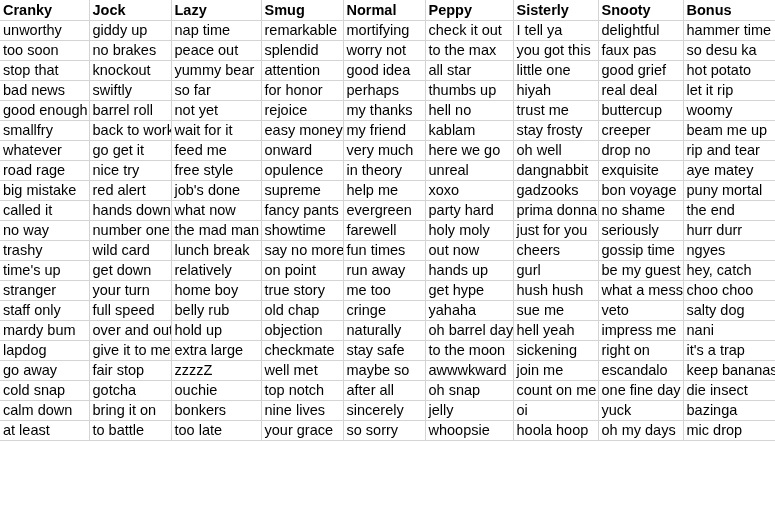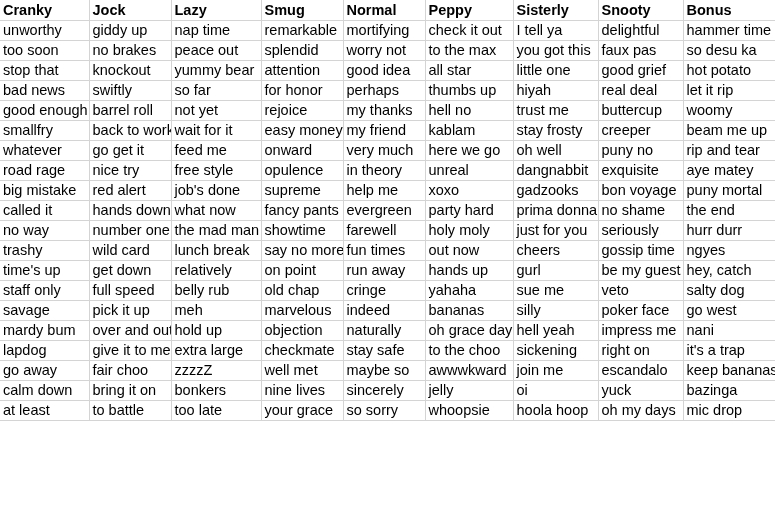--- a/index.html
+++ b/index.html
@@ -144,21 +144,21 @@
         <td>beam me up</td>
       </tr>
       <tr>
         <td>whatever</td>
         <td>go get it</td>
         <td>feed me</td>
         <td>onward</td>
         <td>very much</td>
         <td>here we go</td>
         <td>oh well</td>
-        <td>puny no</td>
+        <td>drop no</td>
         <td>rip and tear</td>
       </tr>
       <tr>
         <td>road rage</td>
         <td>nice try</td>
         <td>free style</td>
         <td>opulence</td>
         <td>in theory</td>
         <td>unreal</td>
         <td>dangnabbit</td>
@@ -214,73 +214,84 @@
         <td>get down</td>
         <td>relatively</td>
         <td>on point</td>
         <td>run away</td>
         <td>hands up</td>
         <td>gurl</td>
         <td>be my guest</td>
         <td>hey, catch</td>
       </tr>
       <tr>
+        <td>stranger</td>
+        <td>your turn</td>
+        <td>home boy</td>
+        <td>true story</td>
+        <td>me too</td>
+        <td>get hype</td>
+        <td>hush hush</td>
+        <td>what a mess</td>
+        <td>choo choo</td>
+      </tr>
+      <tr>
         <td>staff only</td>
         <td>full speed</td>
         <td>belly rub</td>
         <td>old chap</td>
         <td>cringe</td>
         <td>yahaha</td>
         <td>sue me</td>
         <td>veto</td>
         <td>salty dog</td>
       </tr>
       <tr>
-        <td>savage</td>
-        <td>pick it up</td>
-        <td>meh</td>
-        <td>marvelous</td>
-        <td>indeed</td>
-        <td>bananas</td>
-        <td>silly</td>
-        <td>poker face</td>
-        <td>go west</td>
-      </tr>
-      <tr>
         <td>mardy bum</td>
         <td>over and out</td>
         <td>hold up</td>
         <td>objection</td>
         <td>naturally</td>
-        <td>oh grace day</td>
+        <td>oh barrel day</td>
         <td>hell yeah</td>
         <td>impress me</td>
         <td>nani</td>
       </tr>
       <tr>
         <td>lapdog</td>
         <td>give it to me</td>
         <td>extra large</td>
         <td>checkmate</td>
         <td>stay safe</td>
-        <td>to the choo</td>
+        <td>to the moon</td>
         <td>sickening</td>
         <td>right on</td>
         <td>it's a trap</td>
       </tr>
       <tr>
         <td>go away</td>
-        <td>fair choo</td>
+        <td>fair stop</td>
         <td>zzzzZ</td>
         <td>well met</td>
         <td>maybe so</td>
         <td>awwwkward</td>
         <td>join me</td>
         <td>escandalo</td>
         <td>keep bananas</td>
+      </tr>
+      <tr>
+        <td>cold snap</td>
+        <td>gotcha</td>
+        <td>ouchie</td>
+        <td>top notch</td>
+        <td>after all</td>
+        <td>oh snap</td>
+        <td>count on me</td>
+        <td>one fine day</td>
+        <td>die insect</td>
       </tr>
       <tr>
         <td>calm down</td>
         <td>bring it on</td>
         <td>bonkers</td>
         <td>nine lives</td>
         <td>sincerely</td>
         <td>jelly</td>
         <td>oi</td>
         <td>yuck</td>

